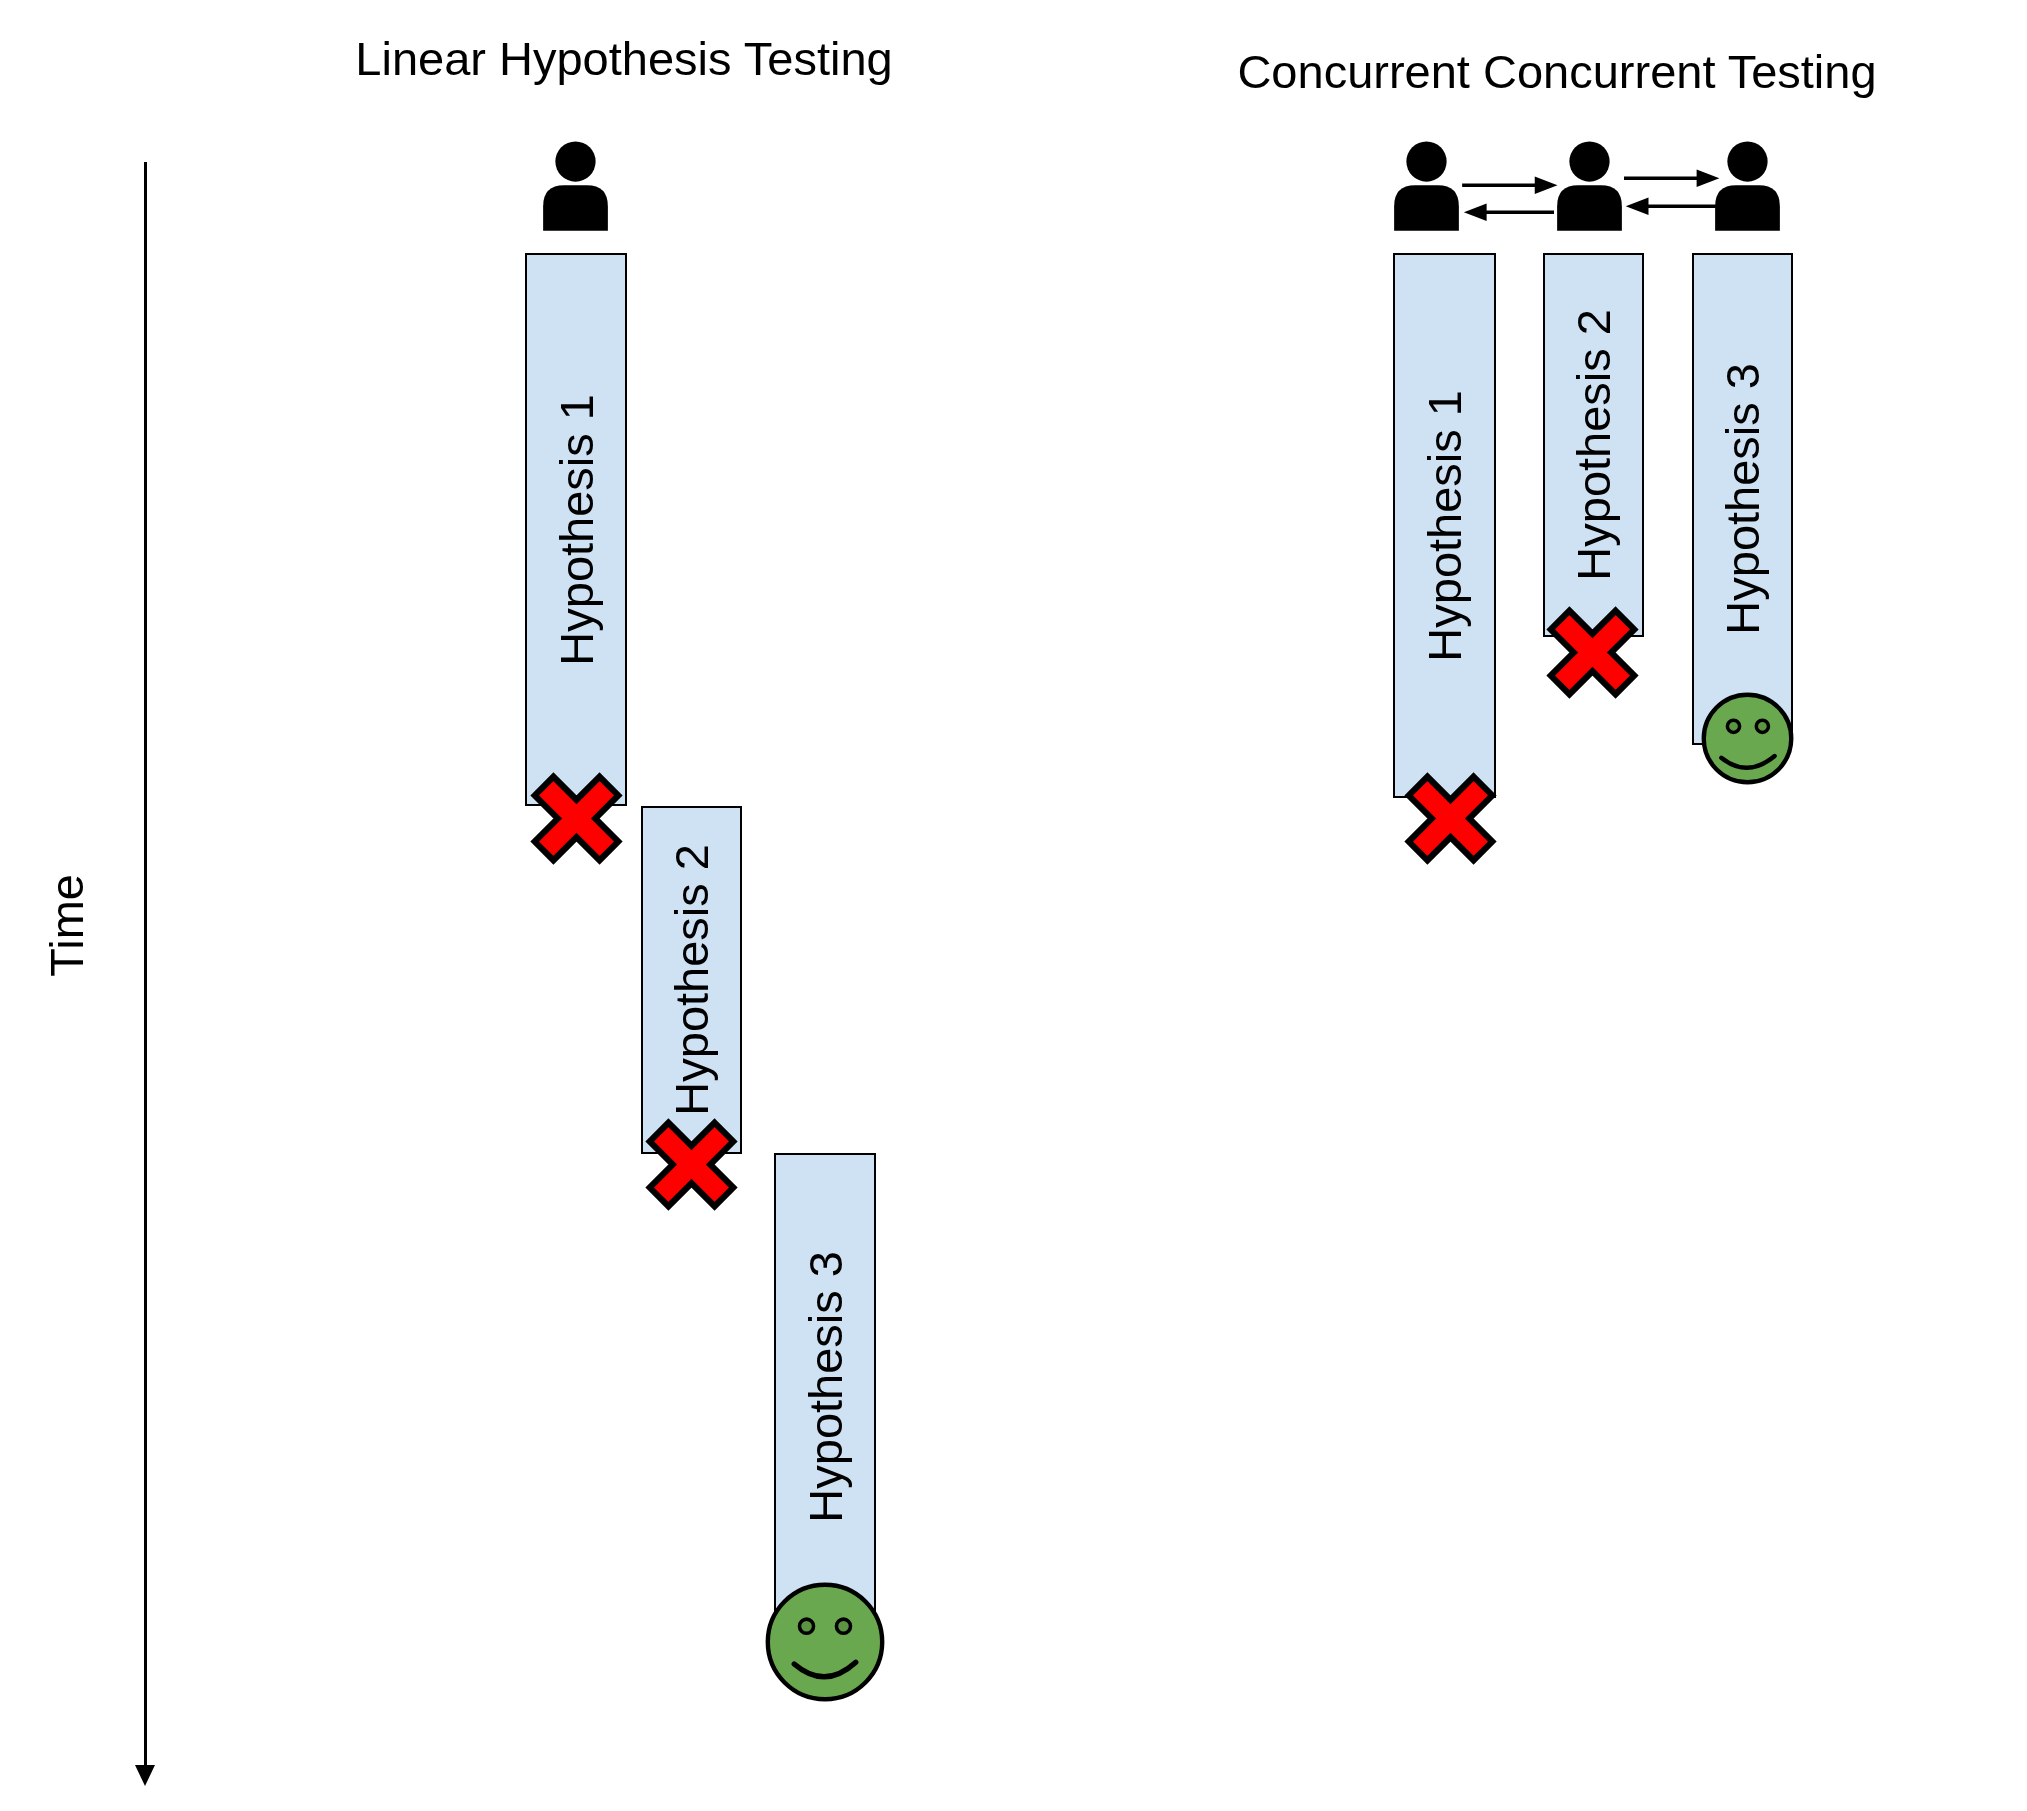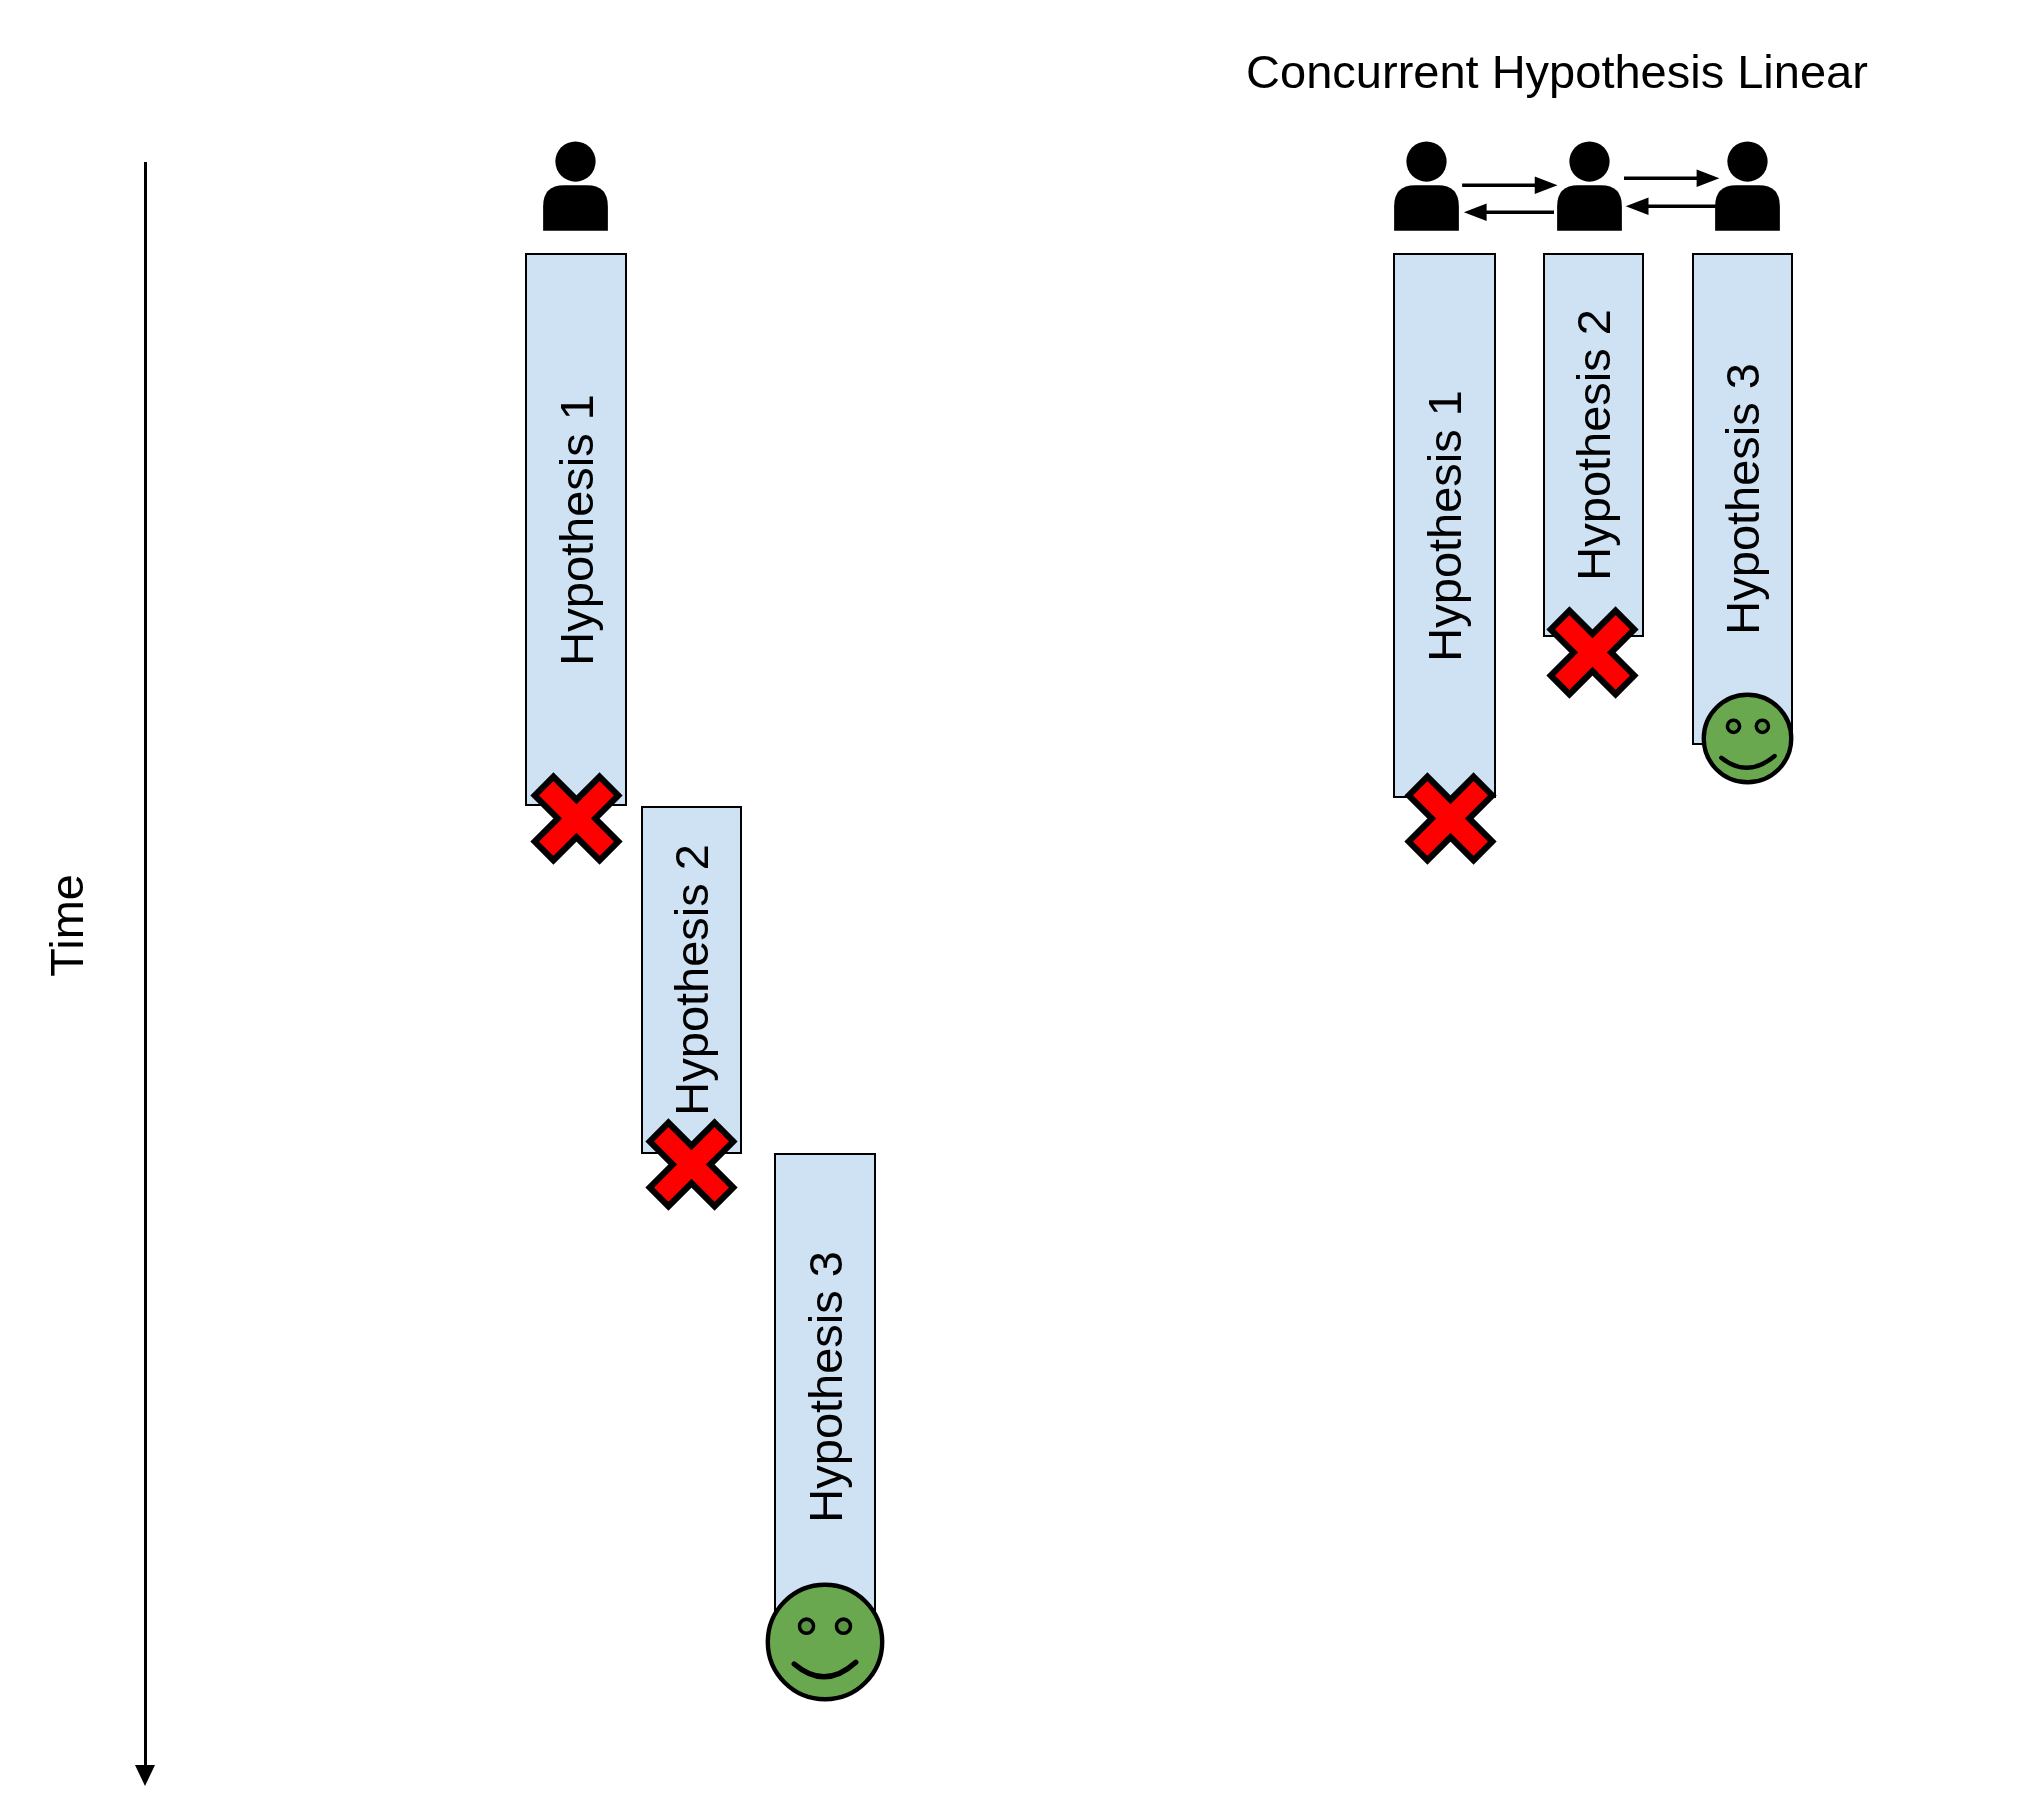--- a/index.html
+++ b/index.html
@@ -44,20 +44,21 @@
 <body>
 
 <div class="canvas">
 
   <div class="vlabel" style="left:17.6px;top:873px;width:97px;height:105px;">
     <span>Time</span>
   </div>
   <div class="time-line"></div>
   <div class="time-arrowhead"></div>
 
+  <div class="title" style="left:624px;top:33px;">Linear Hypothesis Testing</div>
 
   <svg class="abs" style="left:523px;top:130px;" width="105" height="105" viewBox="0 0 120 120">
     <circle cx="60" cy="36" r="23" fill="#000"></circle>
     <path d="M 23,115 L 23,87 Q 23,63 47,63 L 73,63 Q 97,63 97,87 L 97,115 Z" fill="#000"></path>
   </svg>
 
   <div class="bar" style="left:525px;top:253px;width:102px;height:553px;">
     <span class="bar-label">Hypothesis 1</span>
   </div>
   <div class="bar" style="left:641px;top:806px;width:101px;height:348px;">
@@ -73,21 +74,21 @@
   <svg class="abs mark" style="left:643px;top:1116px;" width="97" height="97" viewBox="-55 -55 110 110">
     <path transform="rotate(45)" d="M -15,-52 L 15,-52 L 15,-15 L 52,-15 L 52,15 L 15,15 L 15,52 L -15,52 L -15,15 L -52,15 L -52,-15 L -15,-15 Z" fill="#ff0000" stroke="#000" stroke-width="7"></path>
   </svg>
   <svg class="abs mark" style="left:759px;top:1576px;" width="132" height="132" viewBox="0 0 150 150">
     <circle cx="75" cy="75" r="65" fill="#6aa84f" stroke="#000" stroke-width="5"></circle>
     <circle cx="54" cy="57" r="8" fill="#5b9443" stroke="#000" stroke-width="4"></circle>
     <circle cx="96" cy="57" r="8" fill="#5b9443" stroke="#000" stroke-width="4"></circle>
     <path d="M 40,100 Q 75,130 110,98" fill="none" stroke="#000" stroke-width="6" stroke-linecap="round"></path>
   </svg>
 
-  <div class="title" style="left:1557px;top:46px;">Concurrent Hypothesis Linear</div>
+  <div class="title" style="left:1557px;top:46px;">Concurrent Concurrent Testing</div>
 
   <svg class="abs" style="left:1374px;top:130px;" width="105" height="105" viewBox="0 0 120 120">
     <circle cx="60" cy="36" r="23" fill="#000"></circle>
     <path d="M 23,115 L 23,87 Q 23,63 47,63 L 73,63 Q 97,63 97,87 L 97,115 Z" fill="#000"></path>
   </svg>
   <svg class="abs" style="left:1537px;top:130px;" width="105" height="105" viewBox="0 0 120 120">
     <circle cx="60" cy="36" r="23" fill="#000"></circle>
     <path d="M 23,115 L 23,87 Q 23,63 47,63 L 73,63 Q 97,63 97,87 L 97,115 Z" fill="#000"></path>
   </svg>
   <svg class="abs" style="left:1695px;top:130px;" width="105" height="105" viewBox="0 0 120 120">

